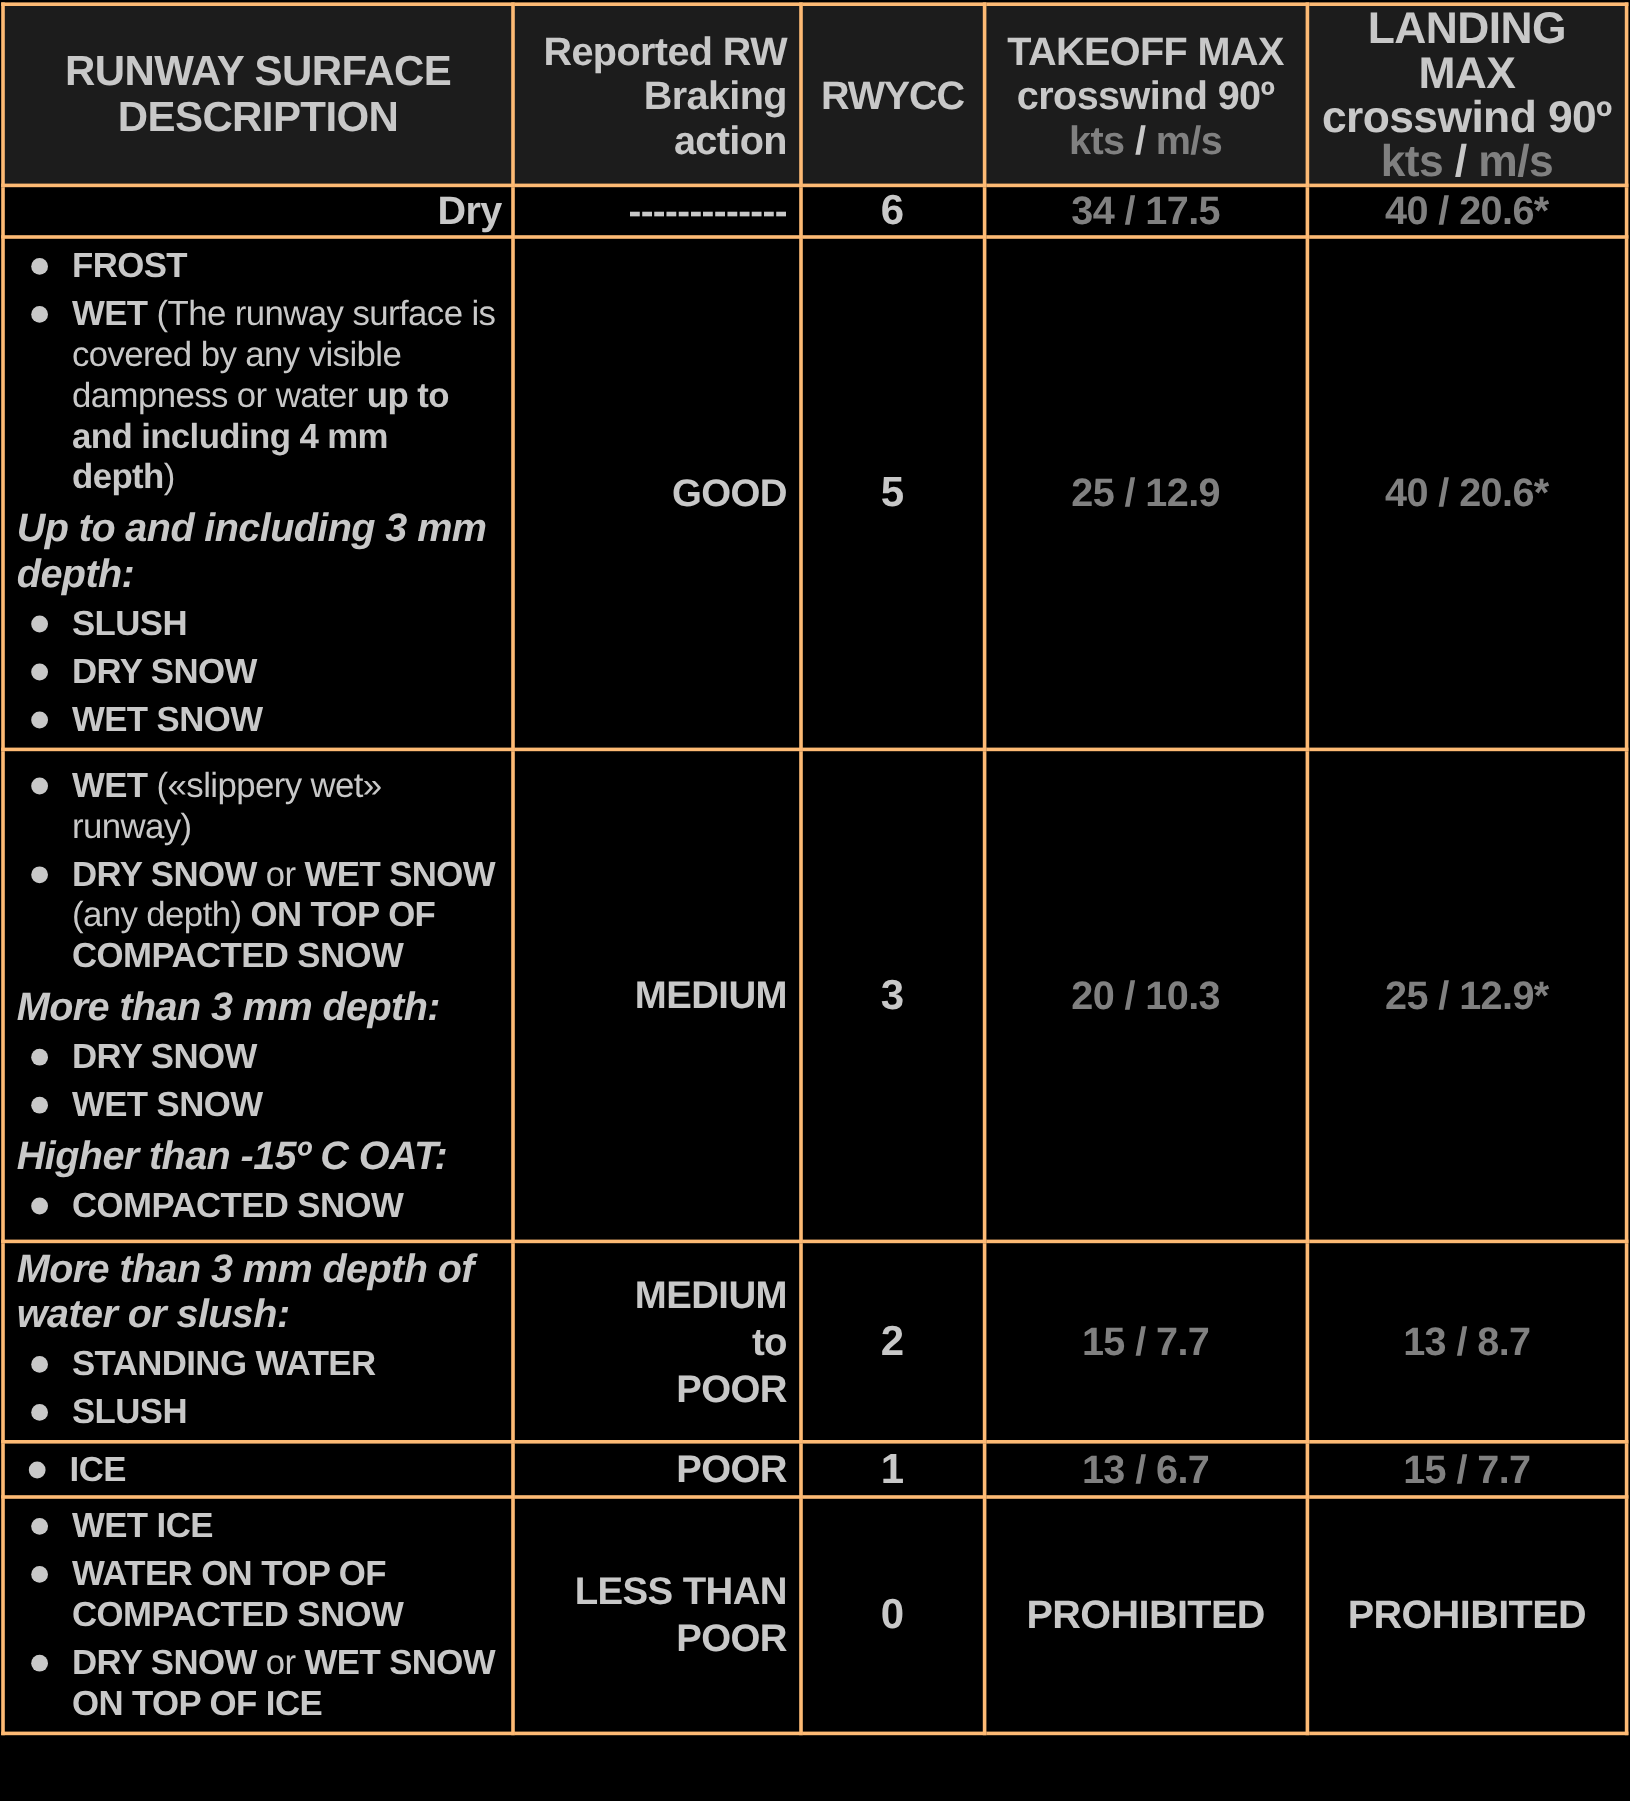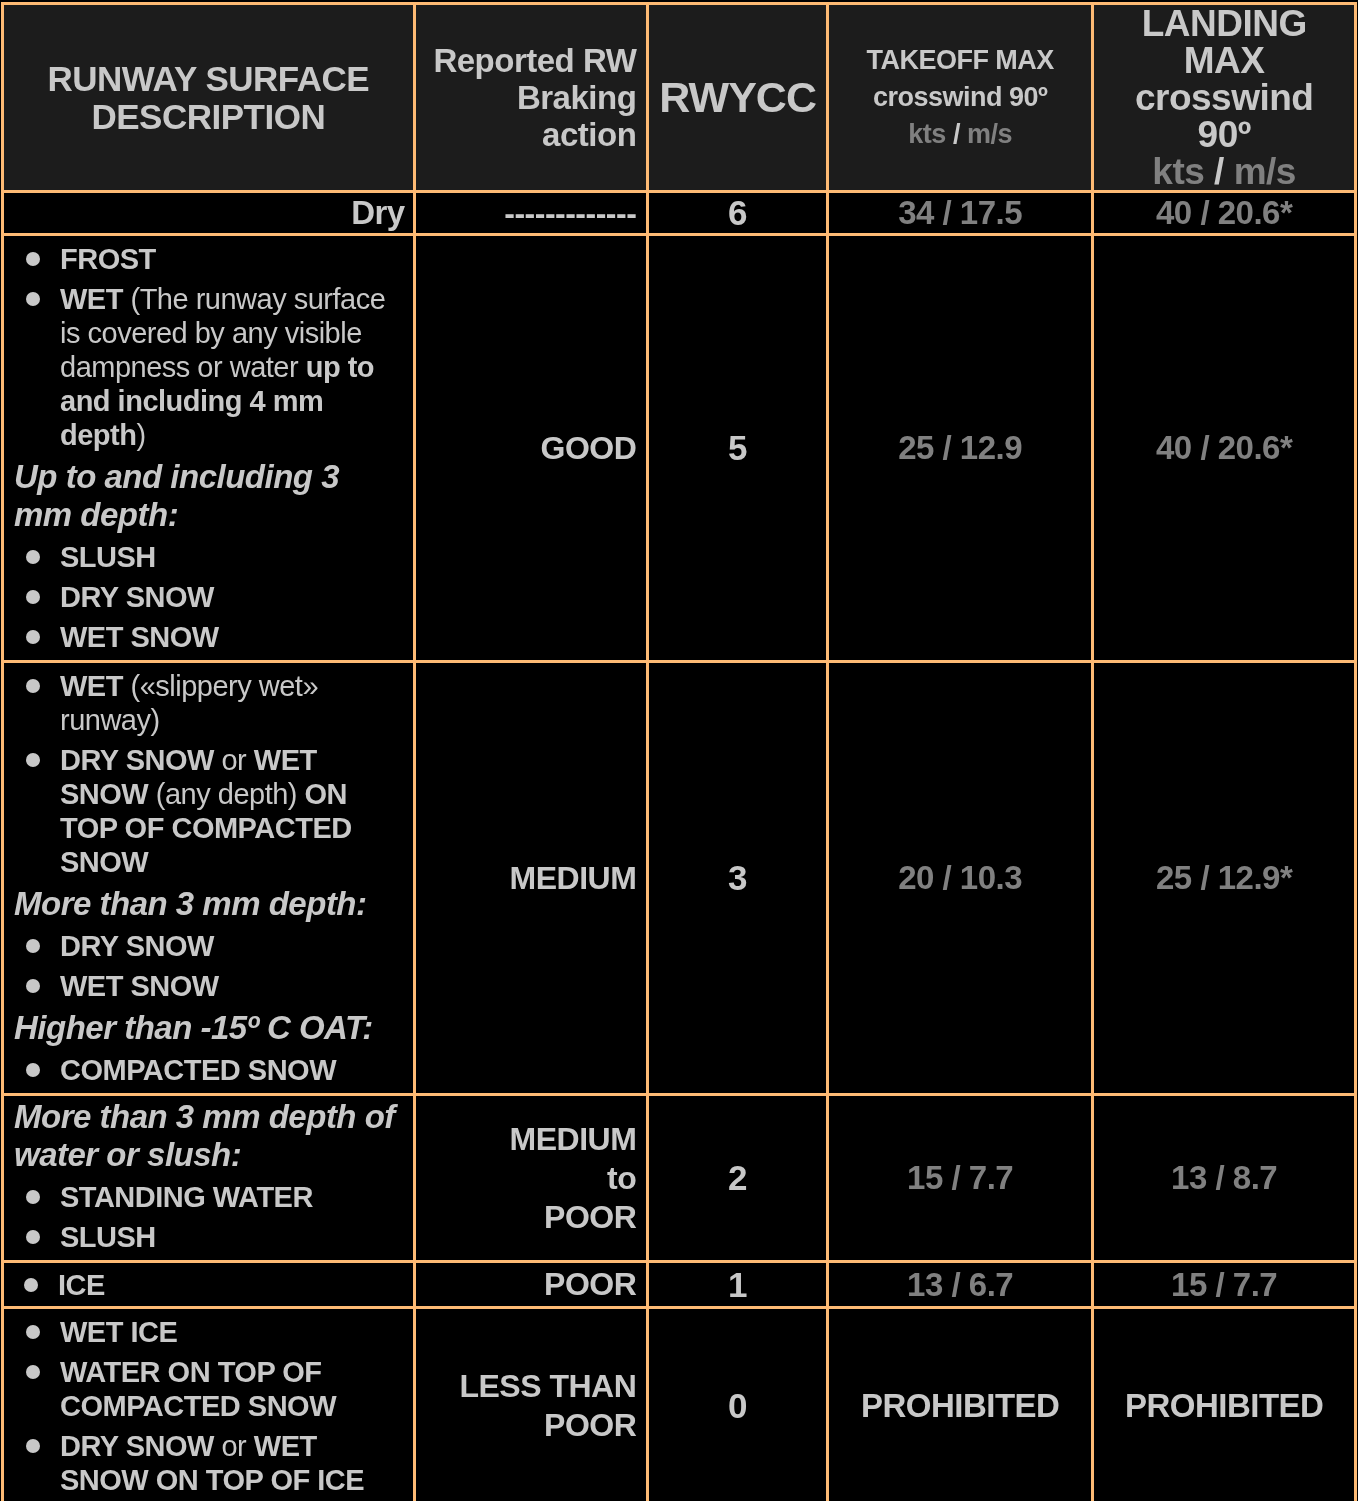--- a/index.html
+++ b/index.html
@@ -52,24 +52,24 @@
   <thead>
     <tr>
       <th class="c-desc" style="text-align:center;font-size:35px;line-height:38px;">
         <span>RUNWAY SURFACE DESCRIPTION</span>
       </th>
       <th class="c-brk" style="font-size:33px;line-height:37px;">
         <span style="display:block">Reported RW</span>
         <span style="display:block">Braking</span>
         <span style="display:block">action</span>
       </th>
-      <th class="c-rwy" style="font-size:43px;">
+      <th class="c-rwy" style="font-size:33px;">
         <span>RWYCC</span>
       </th>
-      <th class="c-to" style="color:#c8c8c8;font-size:27px;">
+      <th class="c-to" style="color:#c8c8c8;font-size:33px;">
         <span style="display:block">TAKEOFF MAX</span>
         <span style="display:block">crosswind 90º</span>
         <span class="unit"><span>kts</span><span class="slash"> / </span><span>m/s</span></span>
       </th>
       <th class="c-ld" style="color:#c8c8c8;font-size:37px;">
         <span style="display:block">LANDING MAX</span>
         <span style="display:block">crosswind 90º</span>
         <span class="unit"><span>kts</span><span class="slash"> / </span><span>m/s</span></span>
       </th>
     </tr>

